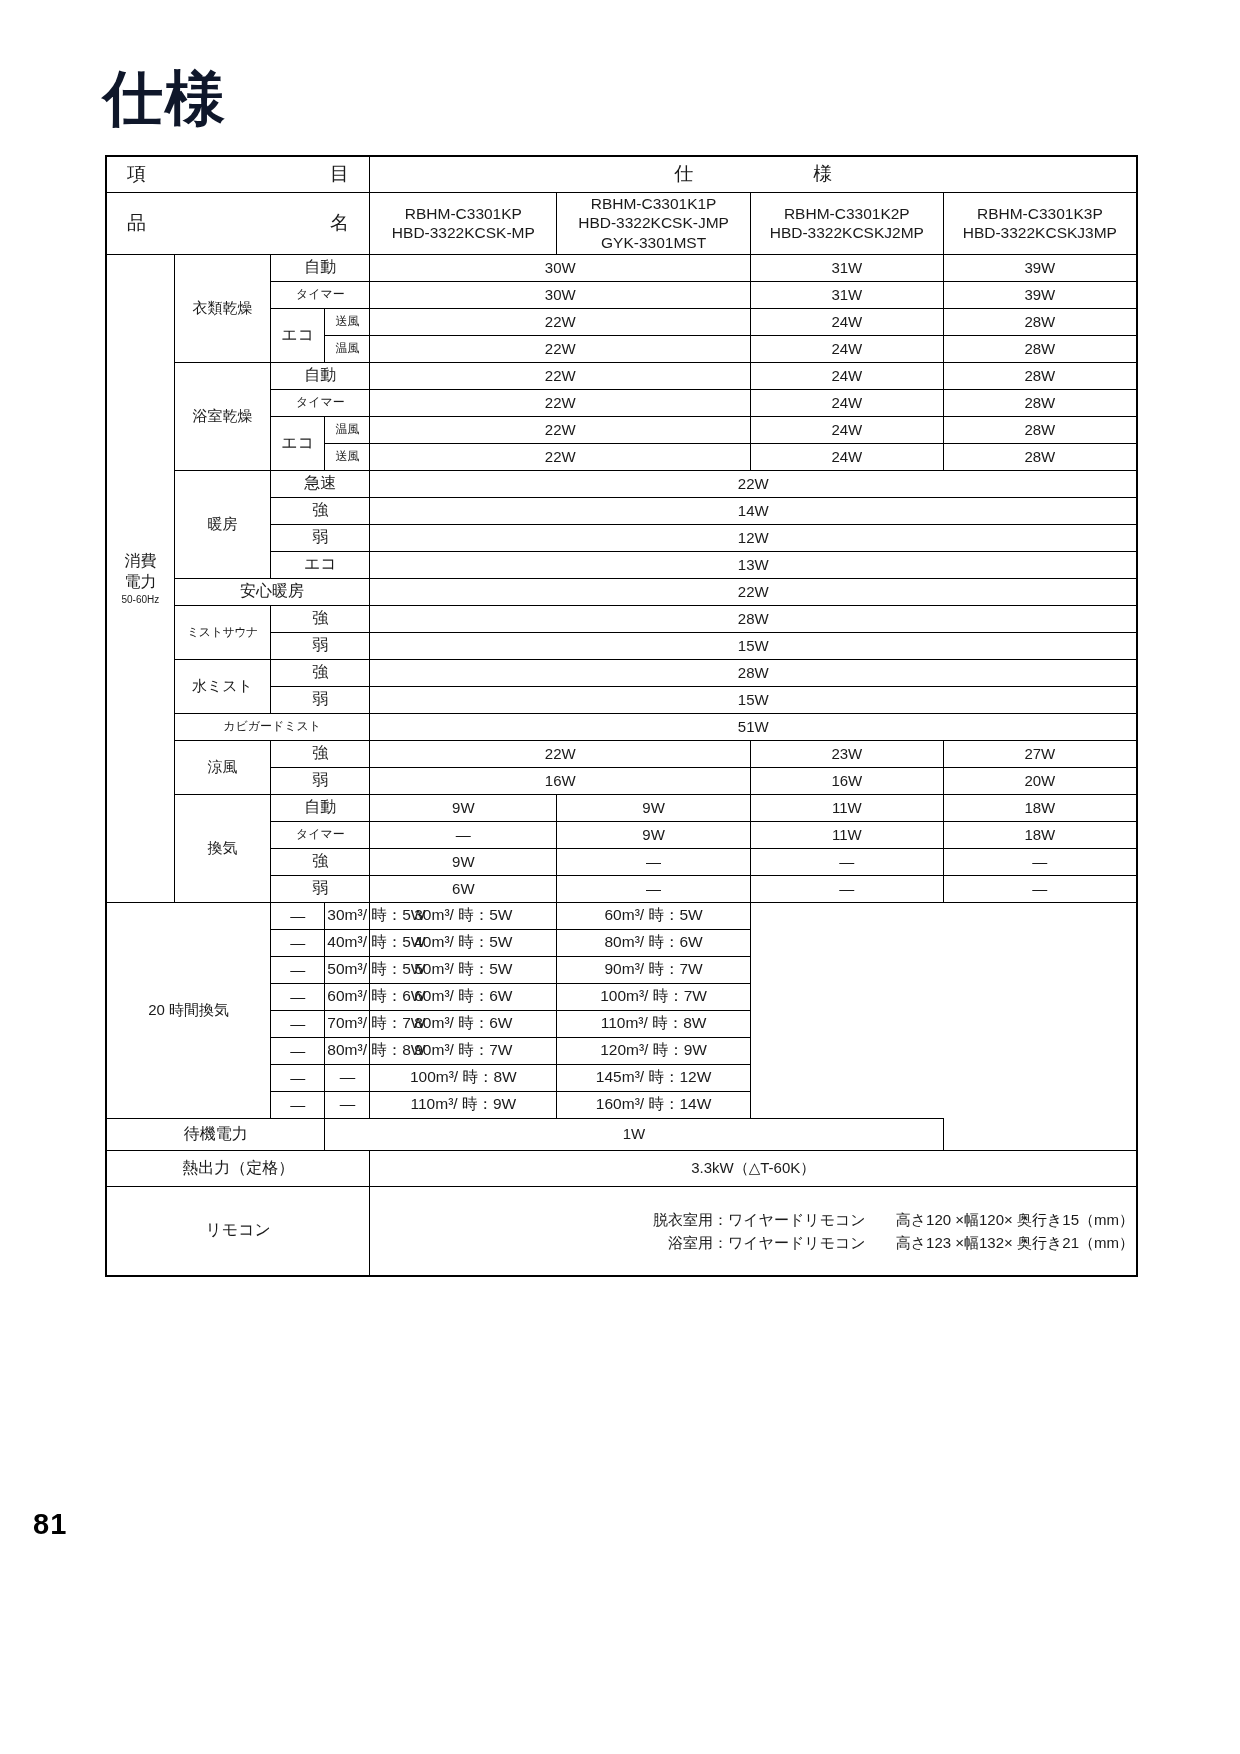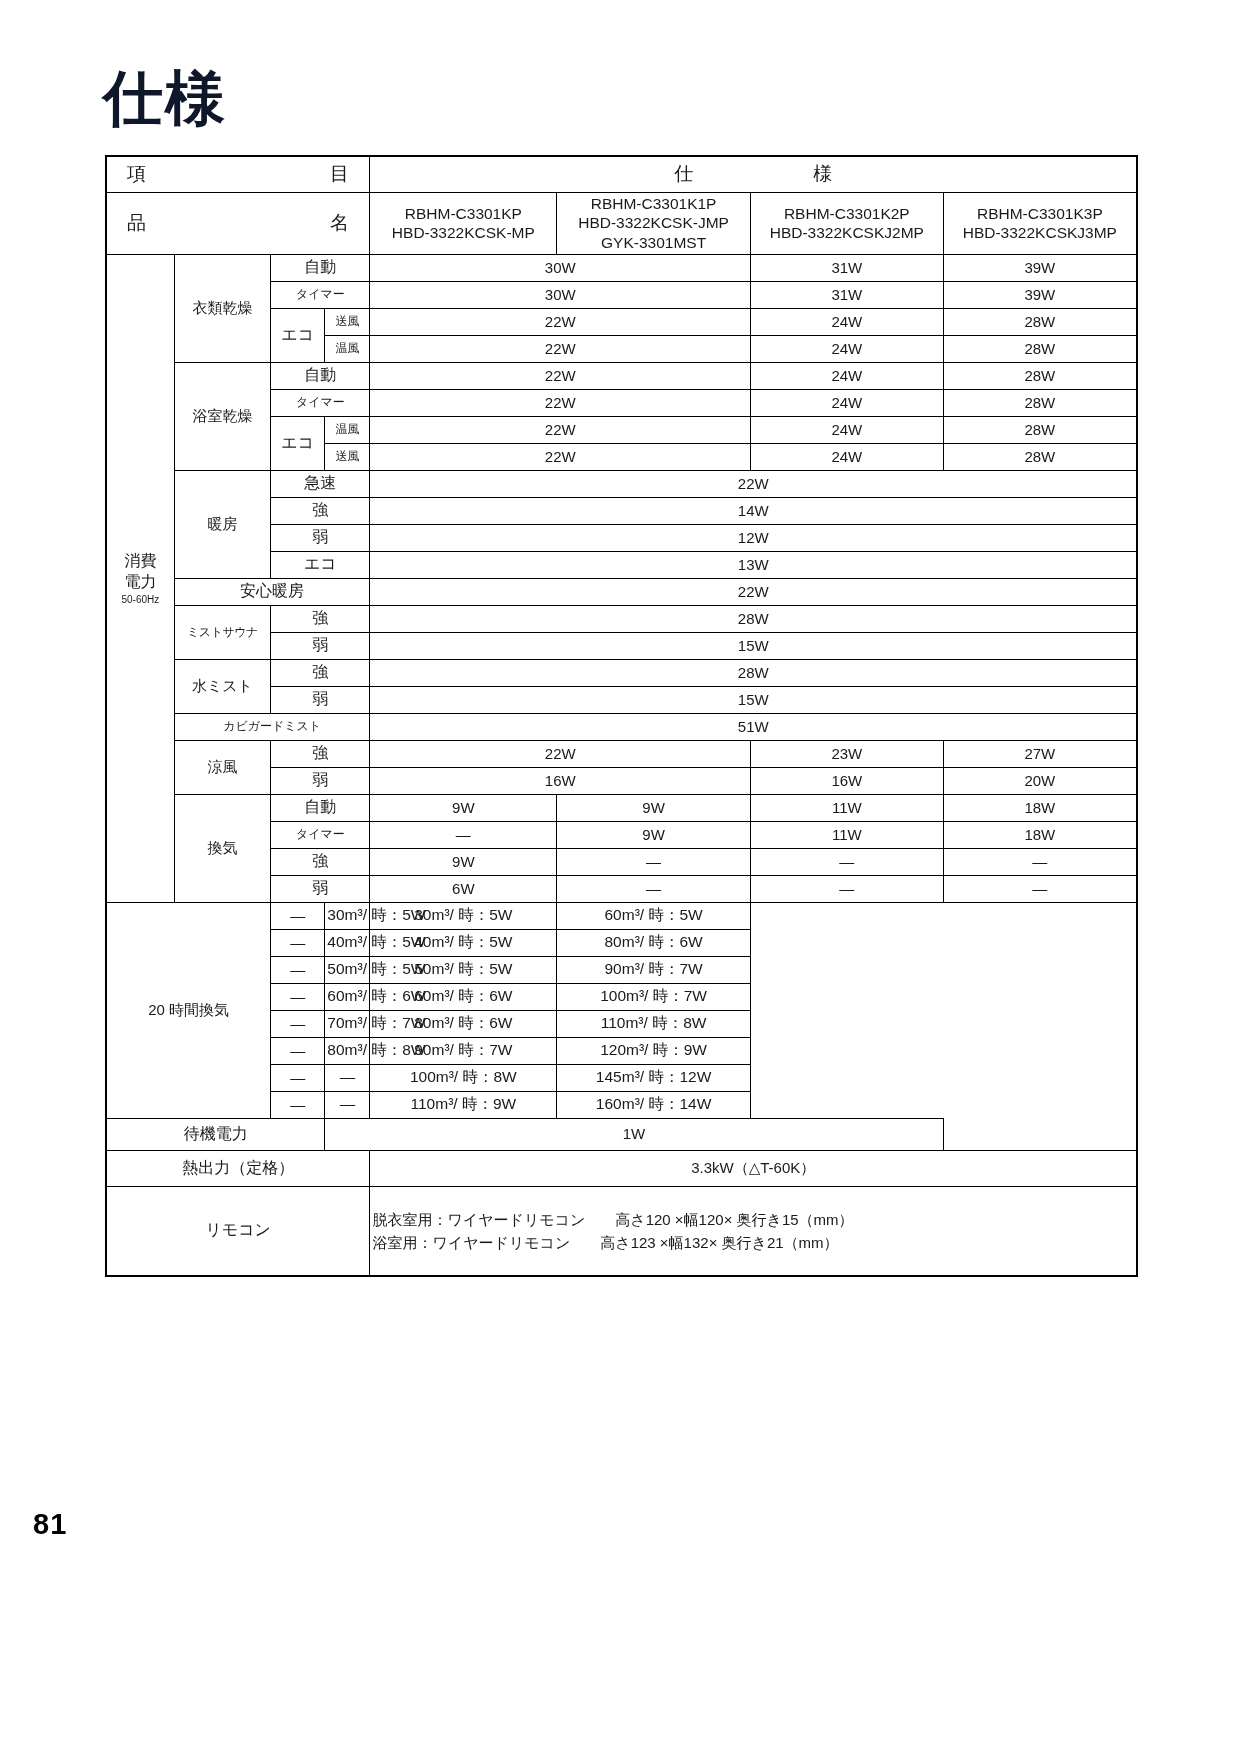--- a/index.html
+++ b/index.html
@@ -63,21 +63,21 @@
 
   .t-head-item { font-size:19px; letter-spacing:0.5px; }
   .t-head-spec { font-size:19px; }
   .spread { display:flex; justify-content:space-between; padding:0 18px; }
   .model { font-size:15.5px; line-height:1.25; white-space:nowrap; }
   .small-lbl { font-size:12px; }
   .tiny-lbl { font-size:12px; letter-spacing:-0.5px; }
   .big-lbl { font-size:16px; }
   .vert-grp { font-size:16px; line-height:1.35;text-align:center; }
   .unit-val { font-size:15.5px; white-space:nowrap; }
-  .remote-txt { font-size:15px; line-height:1.55; text-align:left; padding:21px 0; }
+  .remote-txt { font-size:15px; line-height:1.55; text-align:right; padding:21px 0; }
   .nowrap { white-space:nowrap; }
 </style>
 </head>
 <body>
 
 <div class="page-inner">
 
   <div class="page-title">仕様</div>
 
   <table class="spec">

